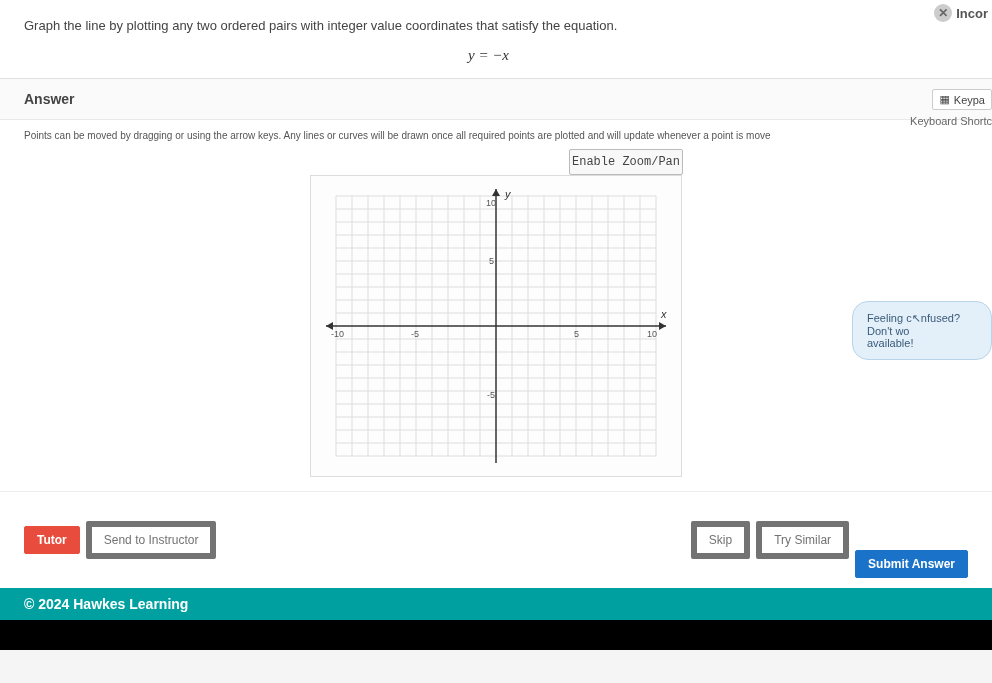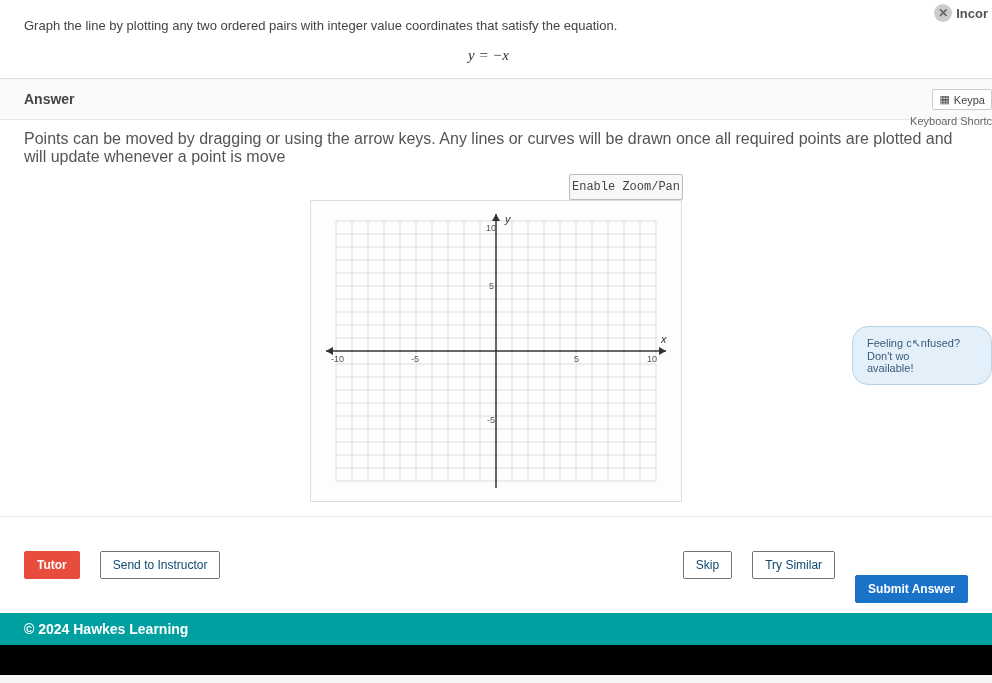--- a/index.html
+++ b/index.html
@@ -89,21 +89,21 @@
       top: 36px;
       color: #666;
       font-size: 11px;
     }
     .instruction-block {
       background: #fff;
       padding: 10px 24px 0 24px;
     }
     .instruction-text {
       color: #555;
-      font-size: 16px;
+      font-size: 10px;
     }
     .graph-area {
       background: #fff;
       padding: 8px 0 10px 0;
       text-align: center;
       position: relative;
     }
     .zoom-btn {
       display: inline-block;
       margin-left: 260px;
@@ -136,30 +136,30 @@
       width: 140px;
     }
     .cursor-icon {
       display: inline-block;
     }
     .button-bar {
       background: #fff;
       padding: 10px 24px;
       display: flex;
       align-items: center;
-      gap: 20px;
+      gap: 6px;
       border-top: 1px solid #eee;
     }
     .btn {
       padding: 6px 12px;
       font-size: 12px;
       border-radius: 2px;
-      border: 1px solid #737373;
-      background: #fff;
-      color: #0c4a6e;
+      border: 6px solid #737373;
+      background: #fff;
+      color: #737373;
       cursor: pointer;
     }
     .btn-tutor {
       background: #e74c3c;
       color: #fff;
       border: 1px solid #e74c3c;
       font-weight: 600;
     }
     .btn-submit {
       background: #1a73c9;

